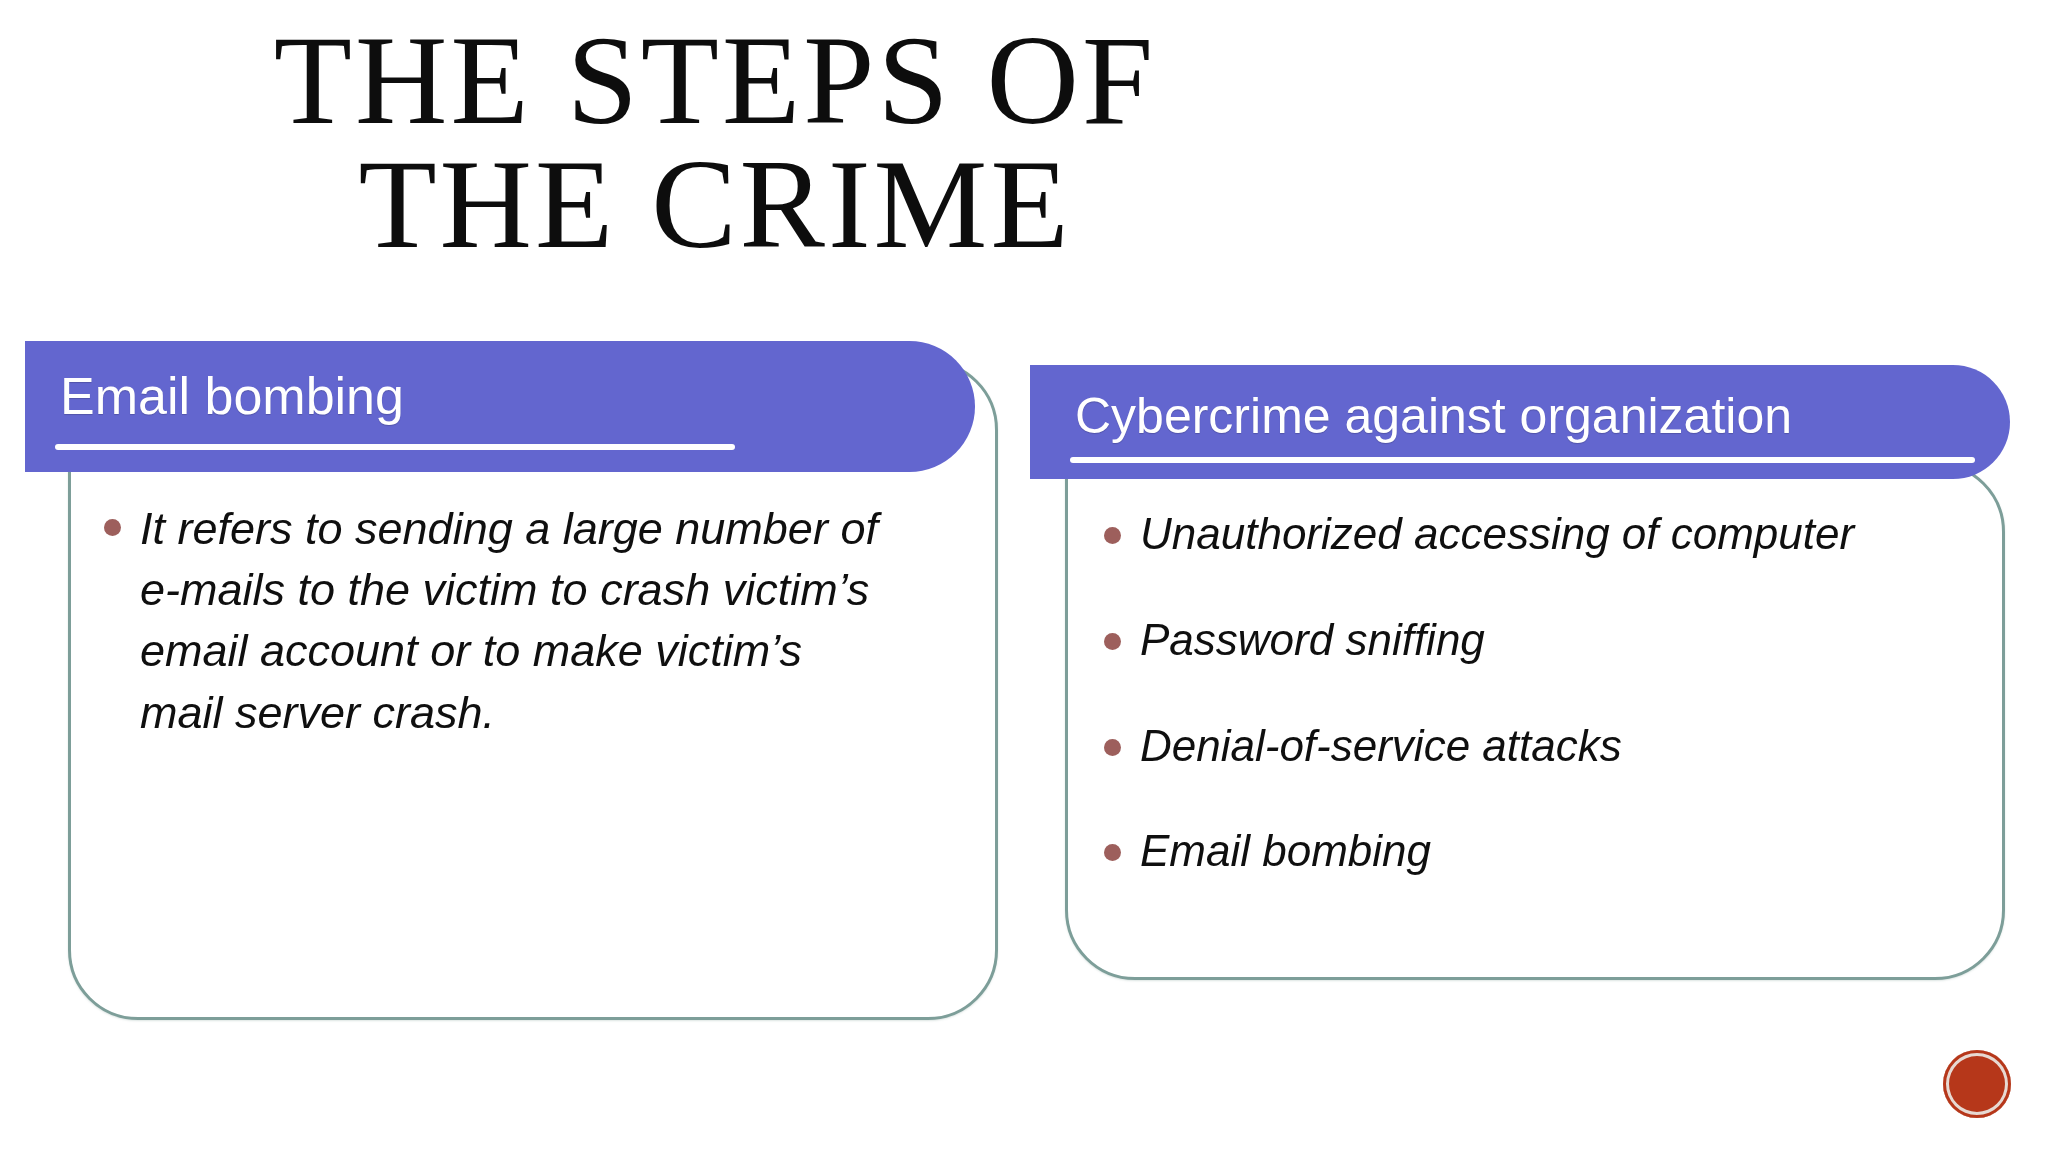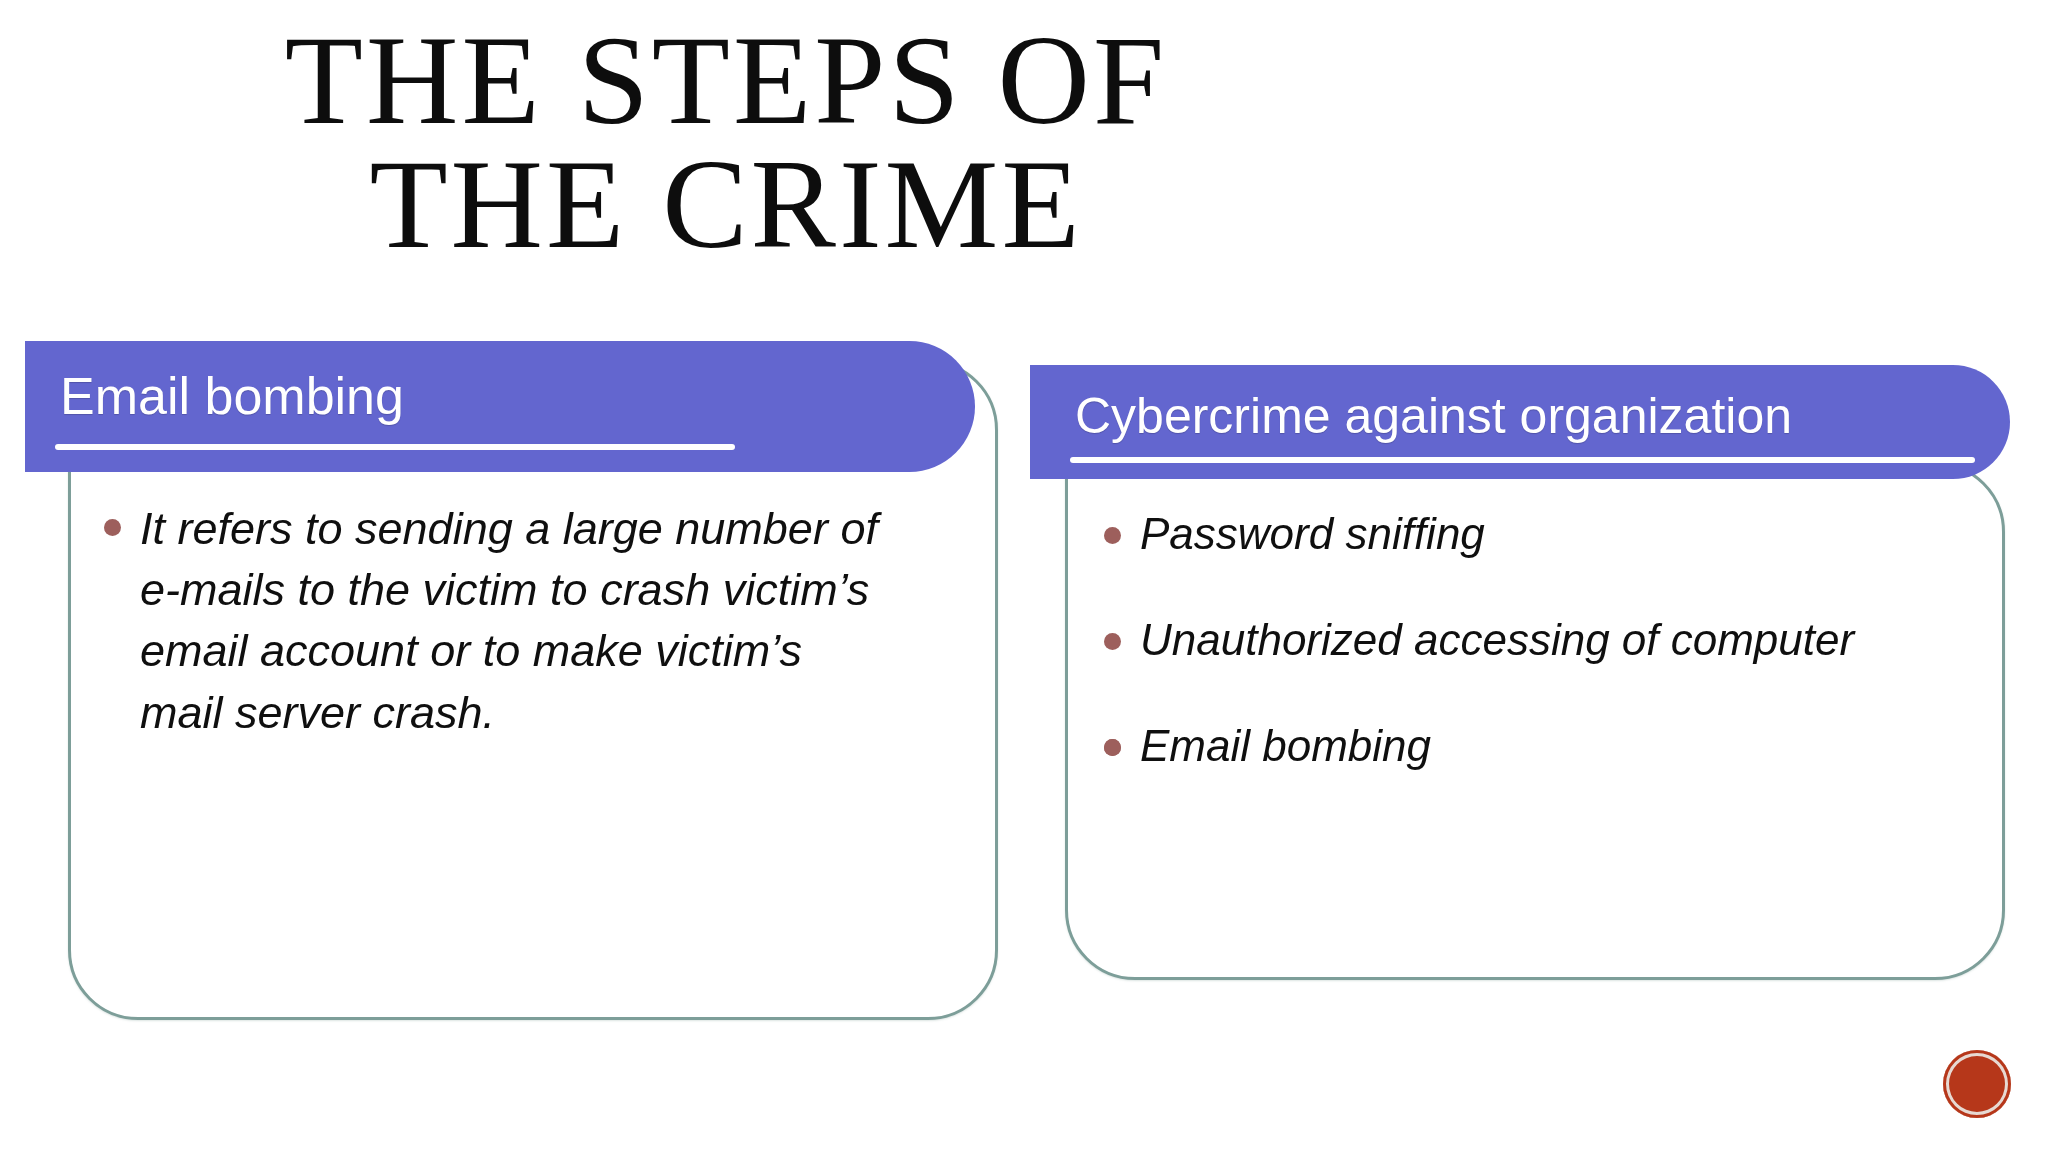--- a/index.html
+++ b/index.html
@@ -28,21 +28,20 @@
     line-height: 0.97;
     letter-spacing: 3px;
     color: #0d0d0d;
     font-weight: 400;
     text-transform: uppercase;
     
     text-shadow:
        0.6px 0.4px 0 rgba(255,255,255,0.55),
       -0.6px -0.4px 0 rgba(255,255,255,0.35),
        1.2px 0.9px 0 rgba(255,255,255,0.22);
-    padding-left: 11px;
   }
   .slide-title .tline { display: block; white-space: nowrap; }
 
   
   .panel { position: absolute; }
 
   .panel-body {
     position: absolute;
     box-sizing: border-box;
     background: #ffffff;
@@ -183,28 +182,29 @@
   <div class="panel-body" id="right-panel-body"></div>
 
   <div class="panel-header" id="right-panel-header">
     <span class="htext">Cybercrime against organization</span>
     <span class="hrule"></span>
   </div>
 
   <ul class="bullets" id="right-bullets">
     <li>
       <span class="dot"></span>
+      <span>Unauthorized accessing of computer</span>
+    </li>
+    <li>
+      <span class="dot"></span>
       <span>Password sniffing</span>
     </li>
     <li>
       <span class="dot"></span>
-      <span>Unauthorized accessing of computer</span>
-    </li>
-    <li>
-      <span class="dot"></span>
+      <span>Denial-of-service attacks</span>
     </li>
     <li>
       <span class="dot"></span>
       <span>Email bombing</span>
     </li>
   </ul>
 </div>
 
 <div id="logo-badge"></div>
 

